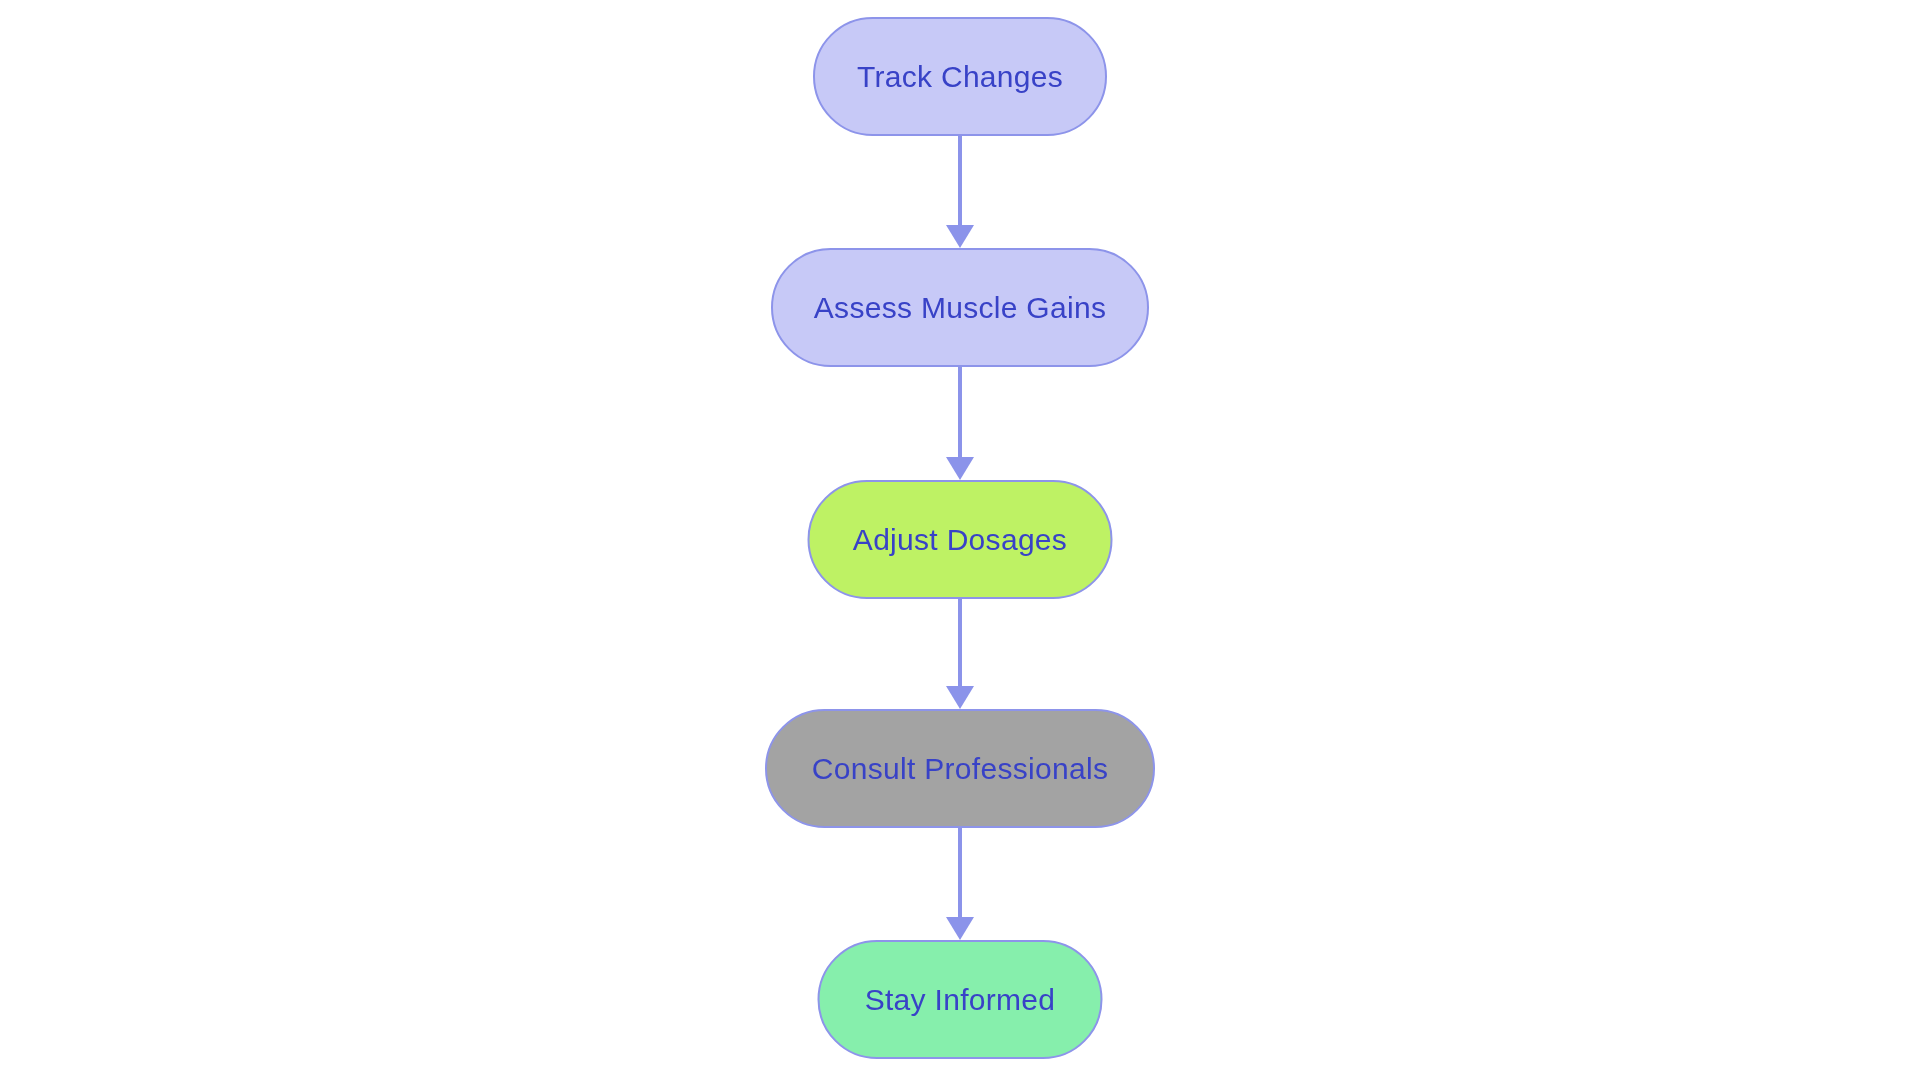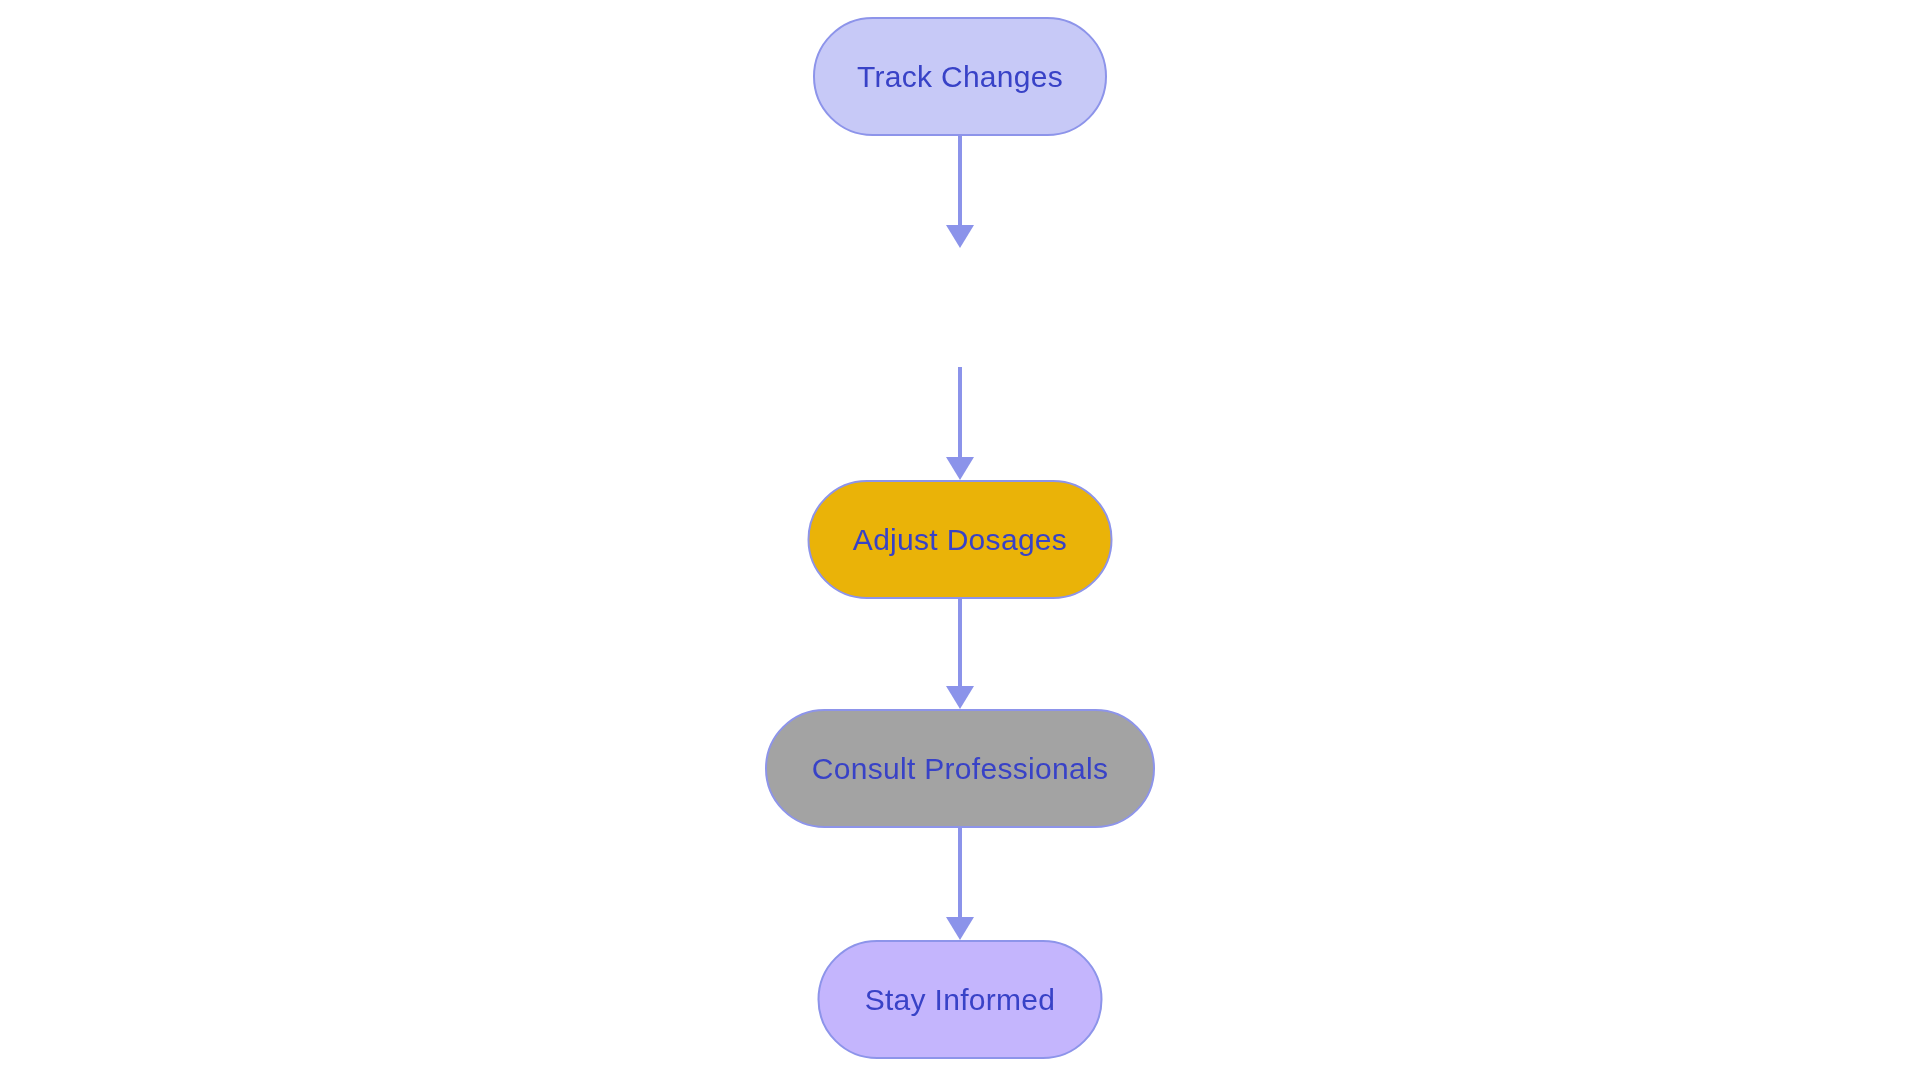--- a/index.html
+++ b/index.html
@@ -72,41 +72,44 @@
 
   <div class="node n1" style="background: rgb(199, 201, 247); border-color: rgb(141, 148, 234); color: rgb(56, 66, 199);">
     <span>Track Changes</span>
   </div>
 
   <div class="arrow a1">
     <div class="arrow-line" style="background: rgb(139, 147, 234);"></div>
     <div class="arrow-head" style="border-top-color: rgb(139, 147, 234);"></div>
   </div>
 
+  <div class="node n2" style="background: rgb(199, 201, 247); border-color: rgb(141, 148, 234); color: rgb(56, 66, 199);">
+    <span>Assess Muscle Gains</span>
+  </div>
 
   <div class="arrow a2">
     <div class="arrow-line" style="background: rgb(139, 147, 234);"></div>
     <div class="arrow-head" style="border-top-color: rgb(139, 147, 234);"></div>
   </div>
 
-  <div class="node n3" style="background: #eab308; border-color: rgb(141, 148, 234); color: rgb(56, 66, 199);">
+  <div class="node n3" style="background: #bef264; border-color: rgb(141, 148, 234); color: rgb(56, 66, 199);">
     <span>Adjust Dosages</span>
   </div>
 
   <div class="arrow a3">
     <div class="arrow-line" style="background: rgb(139, 147, 234);"></div>
     <div class="arrow-head" style="border-top-color: rgb(139, 147, 234);"></div>
   </div>
 
   <div class="node n4" style="background: #a3a3a3; border-color: rgb(141, 148, 234); color: rgb(56, 66, 199);">
     <span>Consult Professionals</span>
   </div>
 
   <div class="arrow a4">
     <div class="arrow-line" style="background: rgb(139, 147, 234);"></div>
     <div class="arrow-head" style="border-top-color: rgb(139, 147, 234);"></div>
   </div>
 
-  <div class="node n5" style="background: #c4b5fd; border-color: rgb(141, 148, 234); color: rgb(56, 66, 199);">
+  <div class="node n5" style="background: #86efac; border-color: rgb(141, 148, 234); color: rgb(56, 66, 199);">
     <span>Stay Informed</span>
   </div>
 
 </div>
 
 </body></html>

